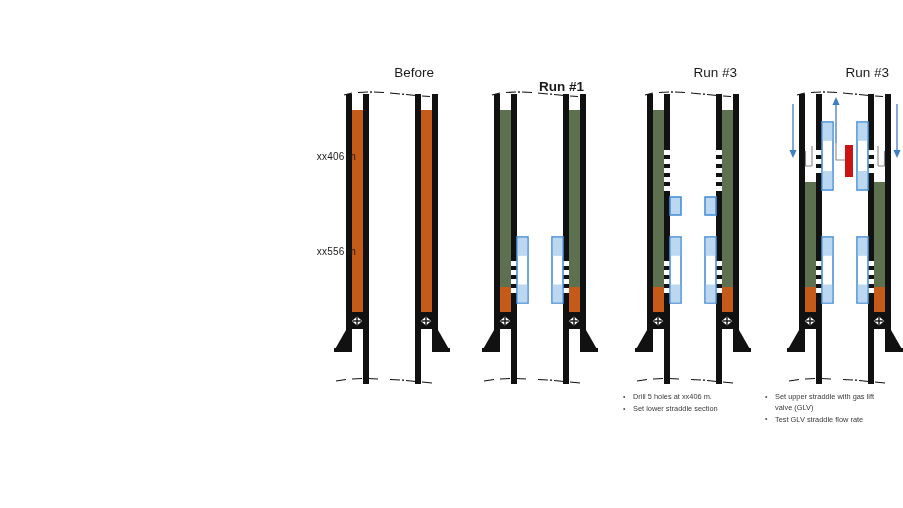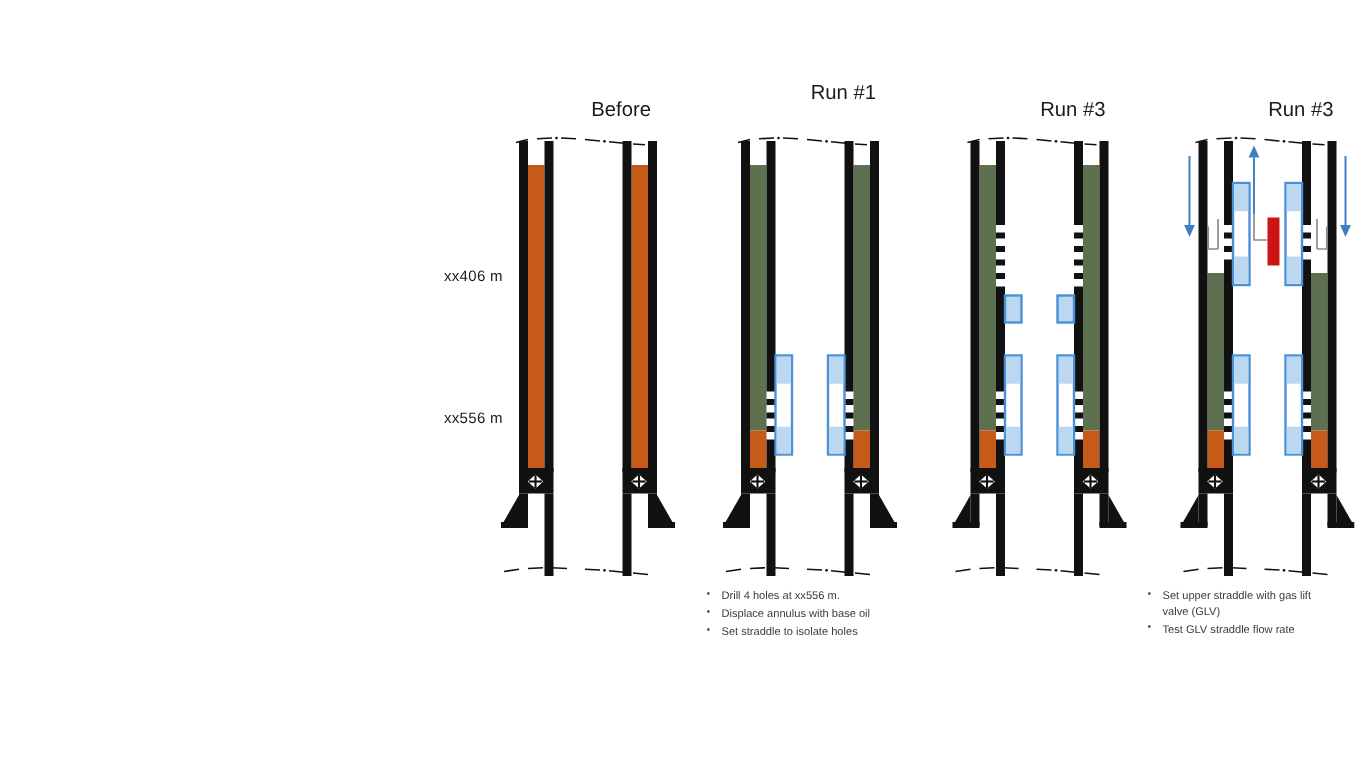--- a/index.html
+++ b/index.html
@@ -12,22 +12,22 @@
     position:relative;
   }
   #stage{position:absolute;left:0;top:0;width:903px;height:508px;}
 
   
   .depth-label{
     position:absolute;
     font-size:10px;
     color:#1a1a1a;
     white-space:nowrap;
+    text-align:right;
     letter-spacing:.2px;
-    margin-top:28px;
   }
 
   
   .panel-title{
     position:absolute;
     font-size:13.5px;
     color:#1a1a1a;
     text-align:right;
     white-space:nowrap;
   }
@@ -56,21 +56,21 @@
 </style>
 </head>
 <body>
 
 <div id="stage">
 
   <div class="depth-label" style="left:296px;top:151px;width:60px;">xx406 m</div>
   <div class="depth-label" style="left:296px;top:246px;width:60px;">xx556 m</div>
 
   <div class="panel-title" style="left:334px;top:65px;width:100px;">Before</div>
-  <div class="panel-title" style="left:484px;top:54px;width:100px;">Run #1</div>
+  <div class="panel-title" style="left:484px;top:79px;width:100px;font-weight:bold;">Run #1</div>
   <div class="panel-title" style="left:637px;top:65px;width:100px;">Run #3</div>
   <div class="panel-title" style="left:789px;top:65px;width:100px;">Run #3</div>
 
   <svg width="903" height="508" viewBox="0 0 903 508">
     <defs>
 
       <g id="packerDiamond">
         <rect x="0" y="0" width="14" height="12" fill="#111"></rect>
         <polygon points="7,1.4 12.2,6 7,10.6 1.8,6" fill="#ffffff"></polygon>
         <rect x="6.3" y="1.6" width="1.4" height="8.8" fill="#111"></rect>
@@ -366,28 +366,27 @@
         <rect x="885" y="348" width="18" height="4" fill="#111"></rect>
       </g>
 
       <path d="M789 381 L799 379.5 M805 379 L815 378.5 M821 378.5 L831 379 M843 379.5 L853 380 M859 380.5 L869 381.5 M875 382 L885 383" stroke="#111" stroke-width="1.1" fill="none"></path>
       <circle cx="818" cy="378.6" r="0.9" fill="#111"></circle>
       <circle cx="856" cy="380.2" r="0.9" fill="#111"></circle>
     </g>
 
   </svg>
 
-  <div class="caption" style="left:470px;top:392px;width:128px;">
+
+  <div class="caption" style="left:622px;top:392px;width:132px;">
     <ul>
-      <li>Drill 4 holes at xx556 m.</li>
-      <li>Displace annulus with base oil</li>
-      <li>Set straddle to isolate holes</li>
+      <li>Drill 5 holes at xx406 m.</li>
+      <li>Set lower straddle section</li>
     </ul>
   </div>
-
 
   <div class="caption" style="left:764px;top:392px;width:120px;">
     <ul>
       <li>Set upper straddle with gas lift valve (GLV)</li>
       <li>Test GLV straddle flow rate</li>
     </ul>
   </div>
 
 </div>
 

